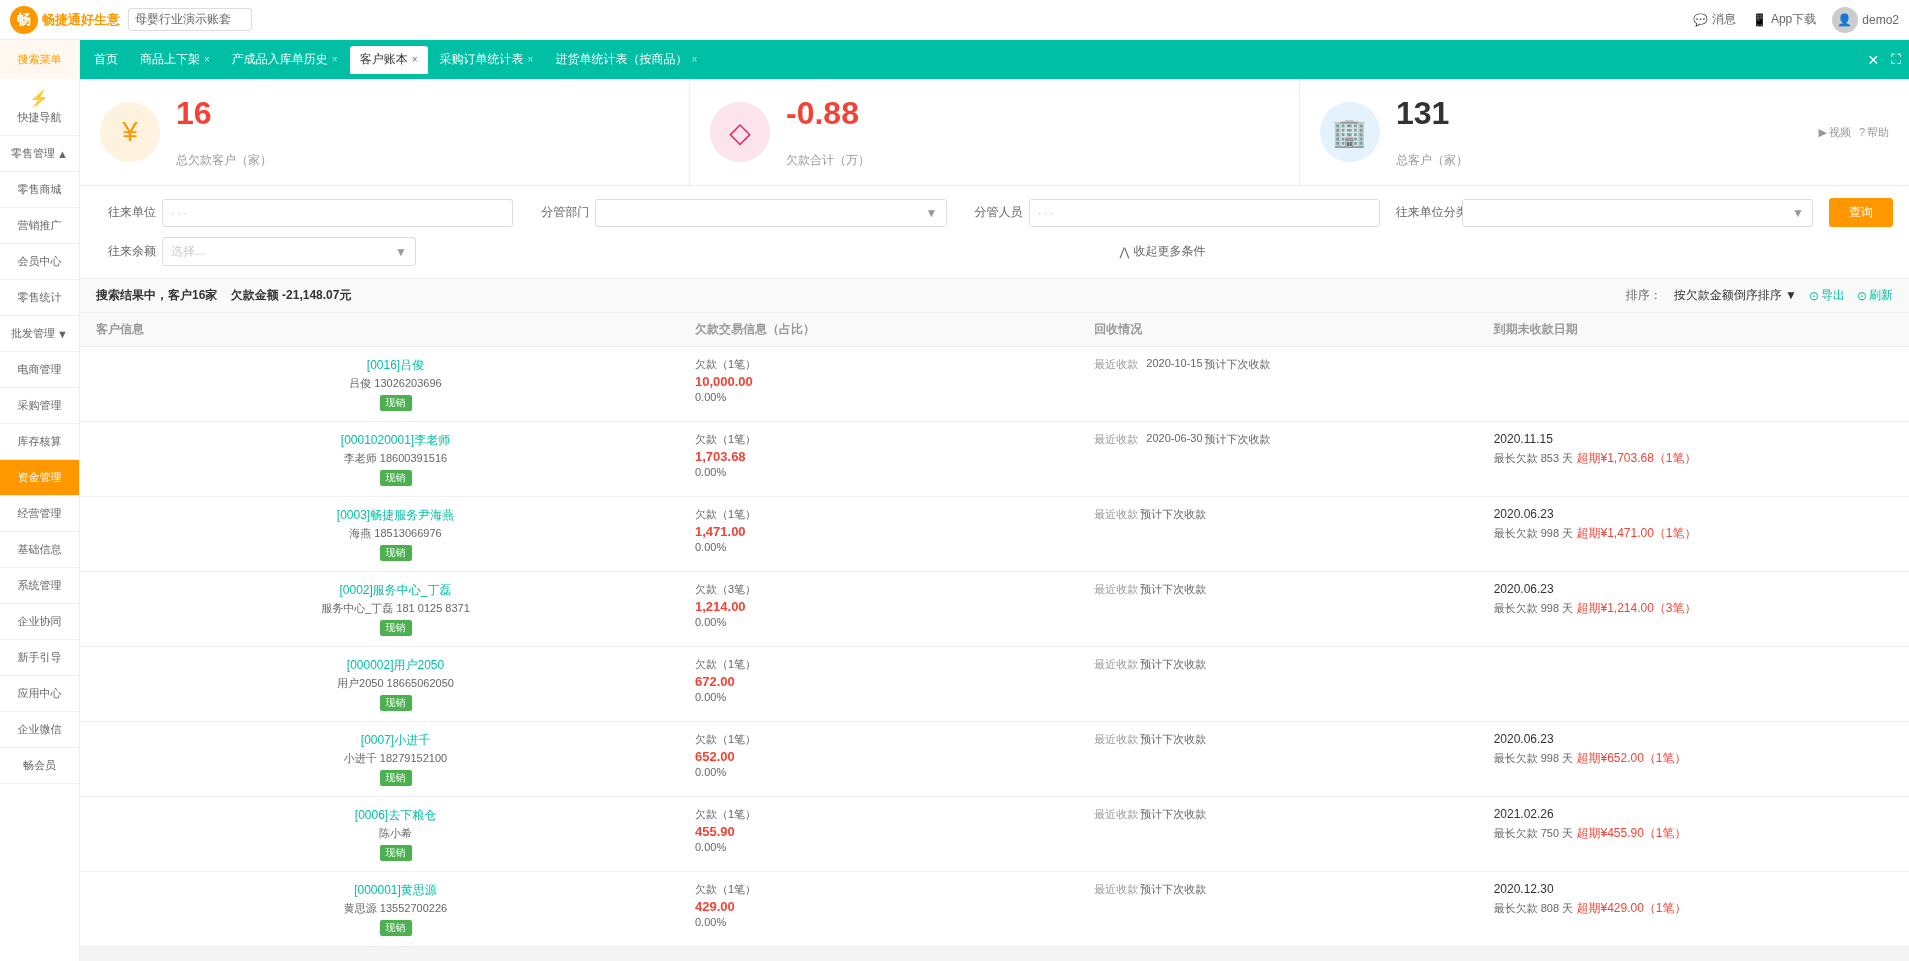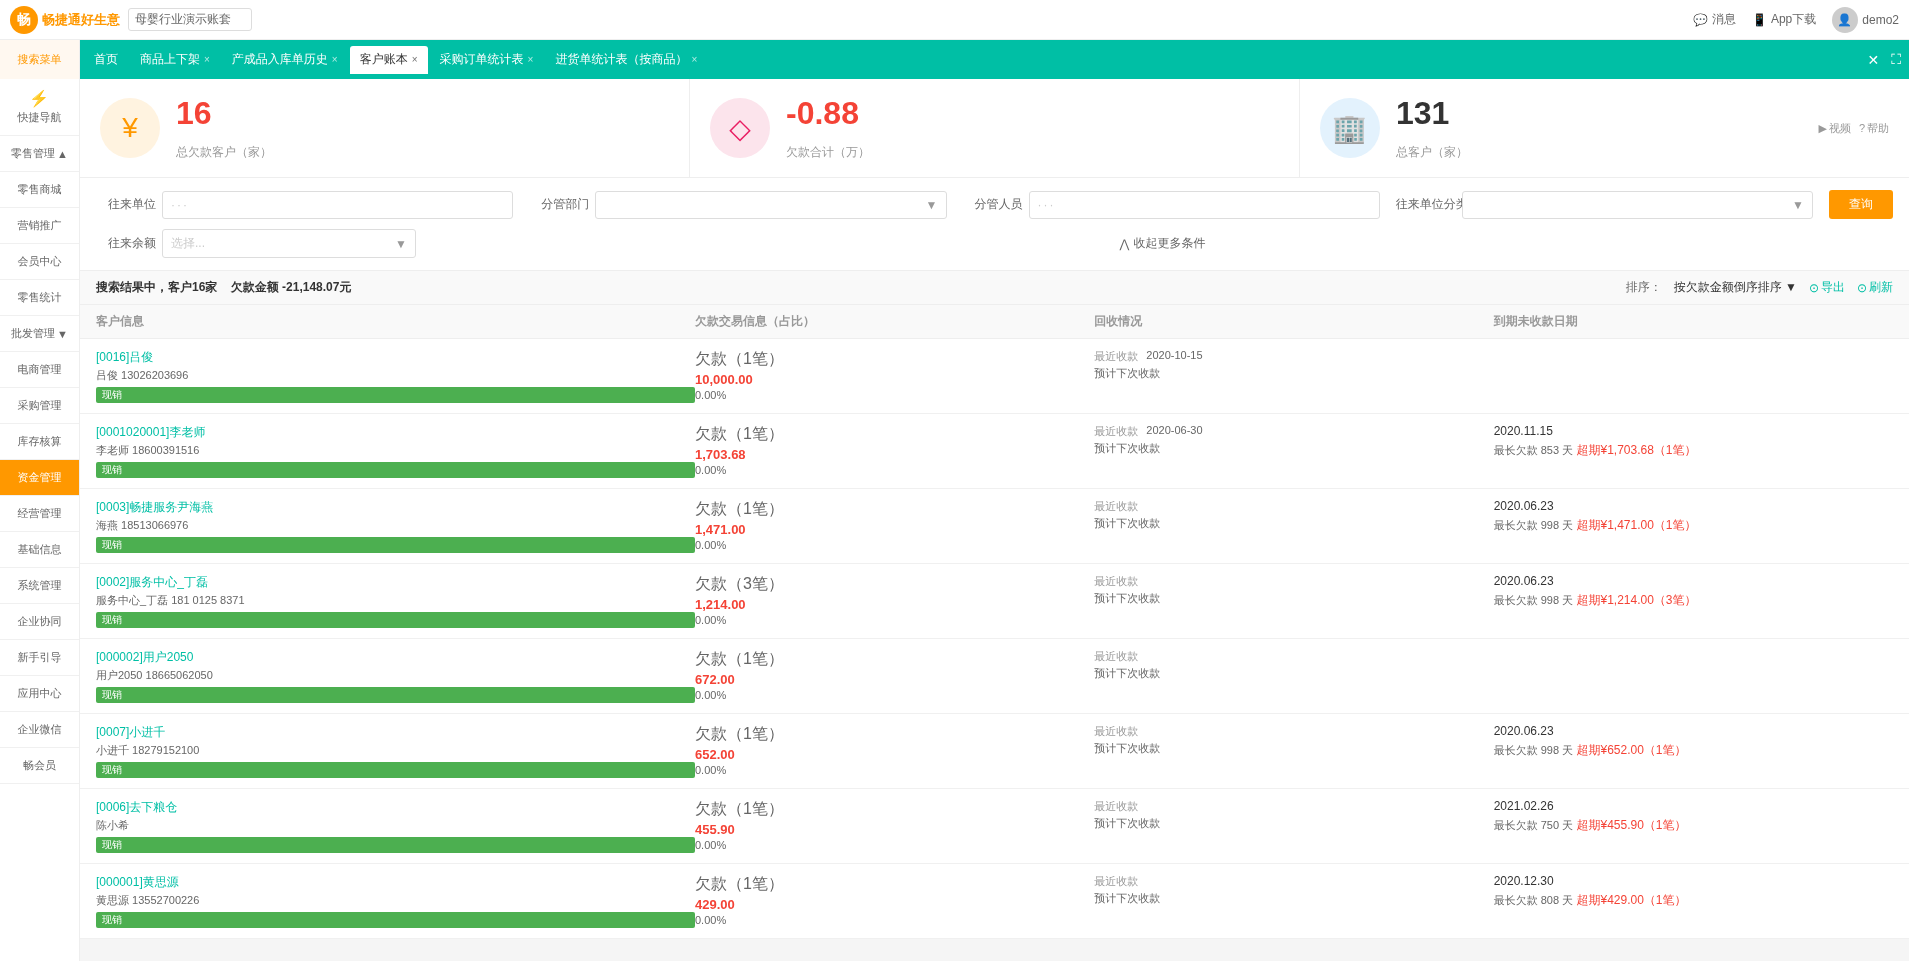--- a/index.html
+++ b/index.html
@@ -46,21 +46,21 @@
     .summary-cards { display: flex; background: white; border-bottom: 1px solid #eee; }
     .summary-card { flex: 1; display: flex; align-items: center; padding: 16px 20px; gap: 16px; border-right: 1px solid #eee; }
     .summary-card:last-child { border-right: none; }
     .card-icon { width: 60px; height: 60px; border-radius: 50%; display: flex; align-items: center; justify-content: center; font-size: 28px; flex-shrink: 0; }
     .card-icon.orange { background: #fff3e0; color: #ff9800; }
     .card-icon.pink { background: #fce4ec; color: #e91e63; }
     .card-icon.blue { background: #e3f2fd; color: #1565c0; }
     .card-value { font-size: 32px; font-weight: bold; }
     .card-value.red { color: #f44336; }
     .card-value.black { color: #333; }
-    .card-label { font-size: 12px; color: #999; margin-top: 12px; }
+    .card-label { font-size: 12px; color: #999; margin-top: 20px; }
     .card-actions { margin-left: auto; display: flex; gap: 8px; align-items: center; }
     .card-action-btn { font-size: 11px; color: #999; cursor: pointer; display: flex; align-items: center; gap: 2px; }
     
     
     .filter-area { background: white; padding: 12px 16px; border-bottom: 1px solid #eee; }
     .filter-row { display: flex; align-items: center; gap: 16px; margin-bottom: 10px; }
     .filter-group { display: flex; align-items: center; gap: 6px; flex: 1; }
     .filter-label { font-size: 12px; color: #666; white-space: nowrap; width: 60px; text-align: right; }
     .filter-input { flex: 1; border: 1px solid #ddd; border-radius: 3px; padding: 5px 8px; font-size: 12px; display: flex; align-items: center; justify-content: space-between; cursor: pointer; min-height: 28px; background: white; }
     .filter-input .dots { color: #ccc; letter-spacing: 2px; }
@@ -76,29 +76,29 @@
     .result-info span { color: #333; font-weight: bold; }
     .result-actions { display: flex; align-items: center; gap: 12px; font-size: 12px; color: #666; }
     .result-actions .sort-label { color: #666; }
     .result-actions .sort-value { color: #333; cursor: pointer; }
     .result-action-btn { color: #00bfa5; cursor: pointer; display: flex; align-items: center; gap: 2px; }
     
     
     .table-area { background: white; }
     .table-header { display: grid; grid-template-columns: 3fr 2fr 2fr 2fr; padding: 8px 16px; background: #f9f9f9; border-bottom: 1px solid #eee; font-size: 12px; color: #999; font-weight: bold; }
     .table-row { display: grid; grid-template-columns: 3fr 2fr 2fr 2fr; padding: 10px 16px; border-bottom: 1px solid #f0f0f0; align-items: start; }
-    .customer-info { display: flex; flex-direction: column; gap: 2px; }
+    .customer-info { display: flex; flex-direction: column; gap: 2px; align-items: center; }
     .customer-name { color: #00bfa5; font-size: 12px; cursor: pointer; }
     .customer-phone { color: #666; font-size: 11px; }
     .customer-tag { display: inline-block; background: #4caf50; color: white; font-size: 10px; padding: 1px 6px; border-radius: 2px; margin-top: 2px; }
     .debt-info { display: flex; flex-direction: column; gap: 2px; }
-    .debt-count { color: #666; font-size: 16px; }
+    .debt-count { color: #666; font-size: 11px; }
     .debt-amount { color: #f44336; font-size: 13px; font-weight: bold; cursor: pointer; }
     .debt-percent { color: #666; font-size: 11px; }
-    .recovery-info { display: flex; flex-direction: column; gap: 2px; }
+    .recovery-info { display: flex; flex-direction: row; gap: 2px; }
     .recovery-row { display: flex; gap: 8px; font-size: 11px; color: #666; }
     .recovery-label { color: #999; }
     .overdue-info { display: flex; flex-direction: column; gap: 4px; }
     .overdue-date { font-size: 12px; color: #333; }
     .overdue-detail { font-size: 11px; color: #666; }
     .overdue-link { color: #f44336; cursor: pointer; }
     
     
     ::-webkit-scrollbar { width: 6px; height: 6px; }
     ::-webkit-scrollbar-track { background: #f1f1f1; }

